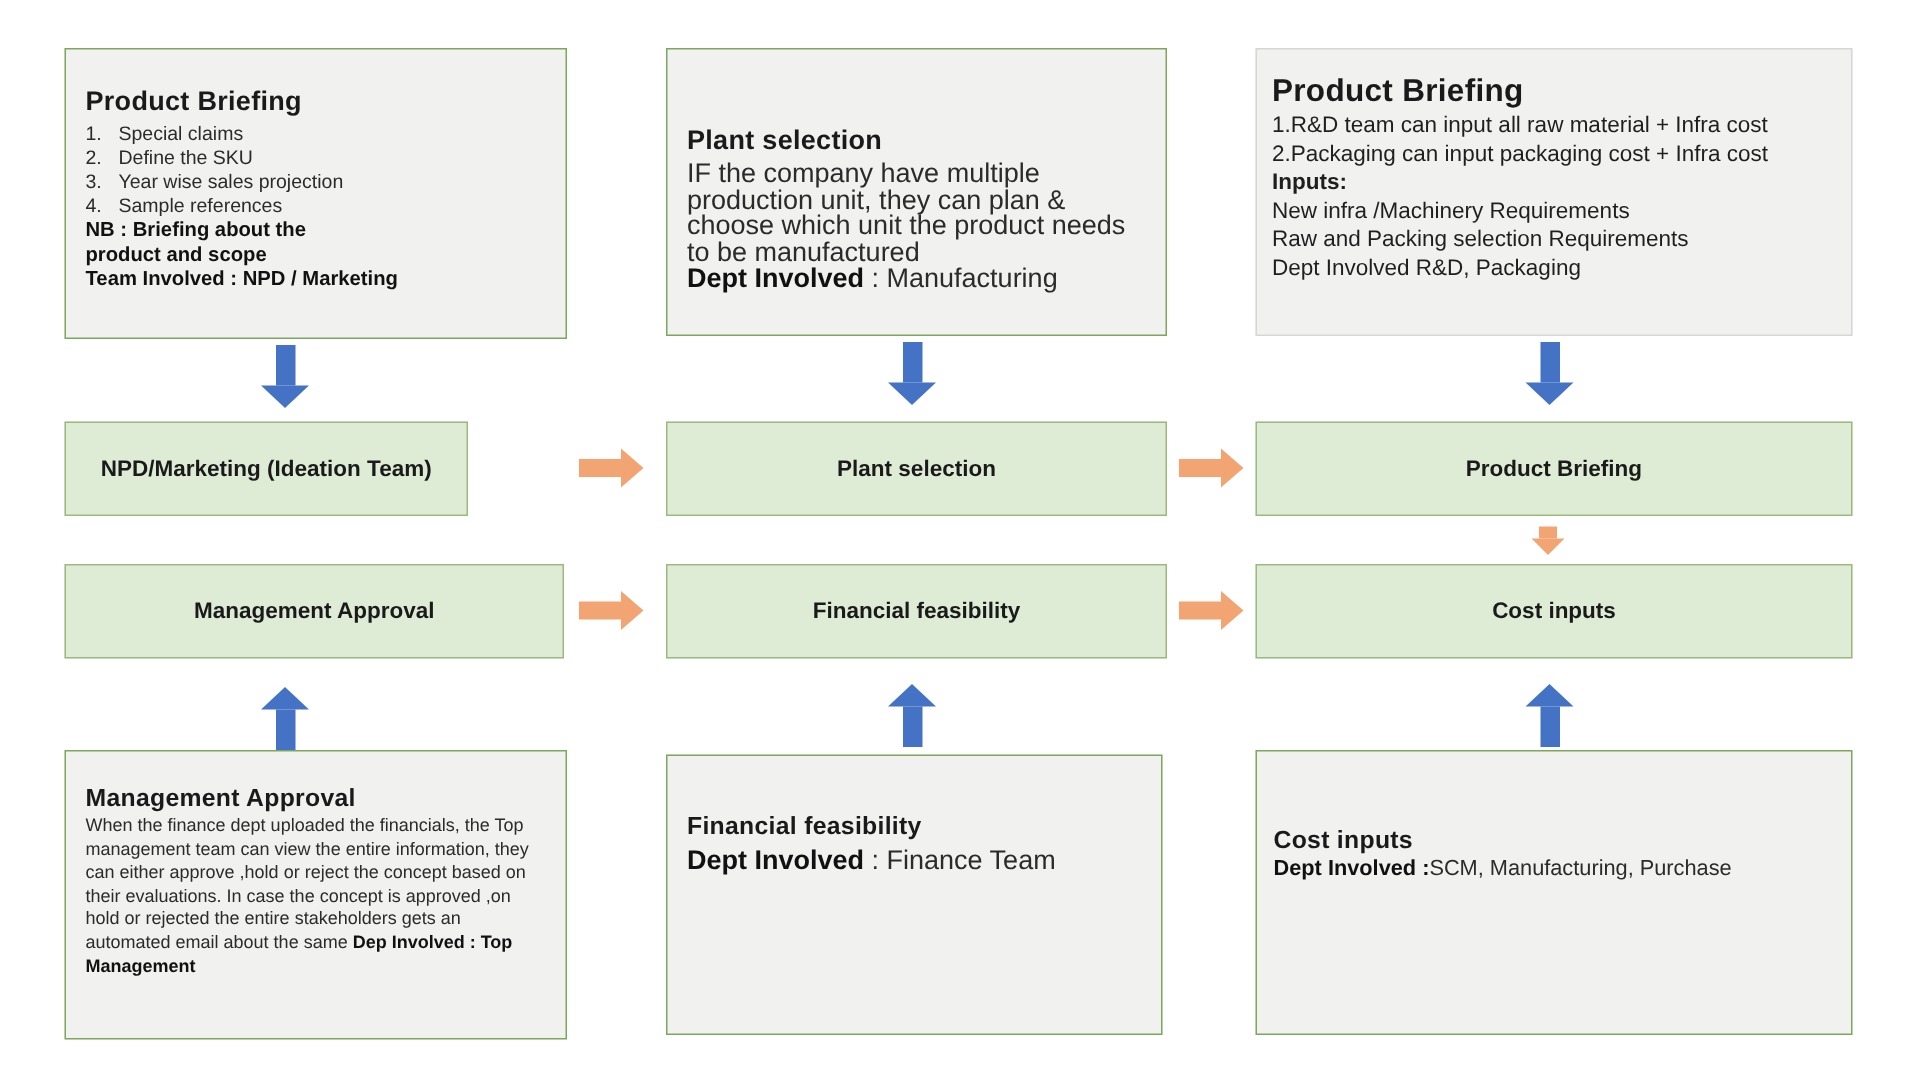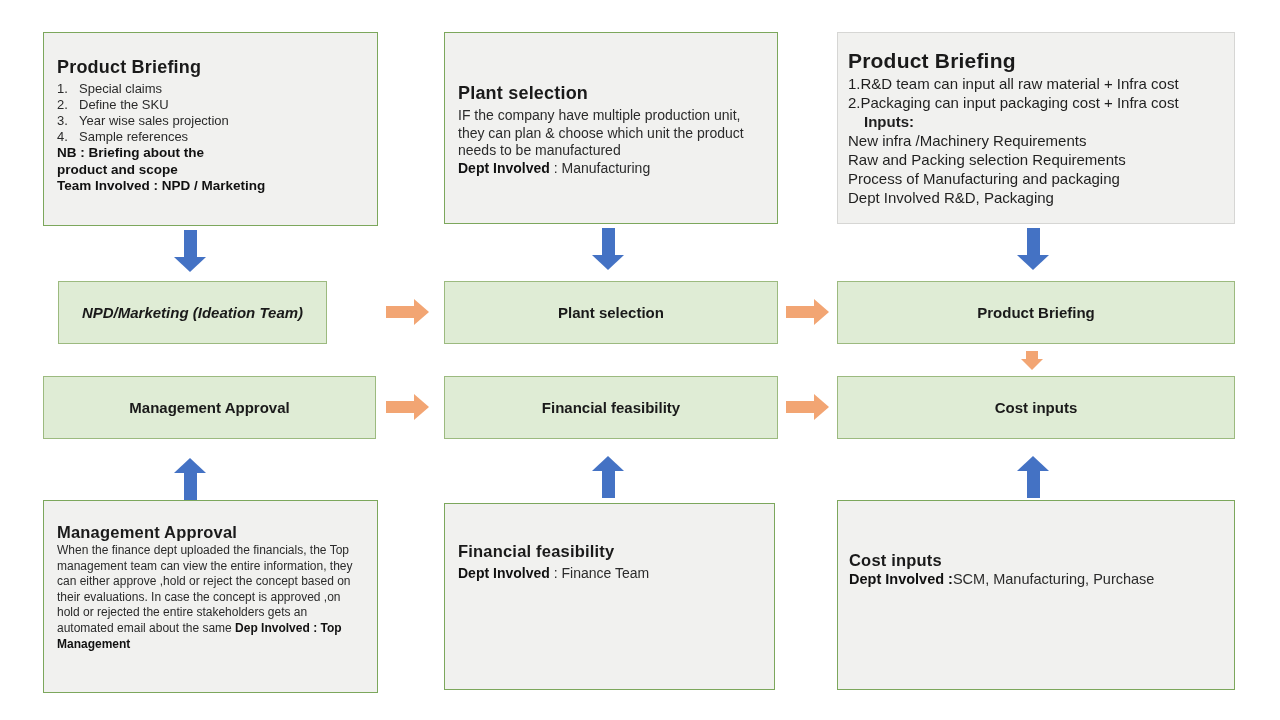--- a/index.html
+++ b/index.html
@@ -17,21 +17,21 @@
   body{font-family:"Liberation Sans",sans-serif;color:var(--ink);}
   .canvas{position:relative;width:1280px;height:720px;background:#ffffff;}
 
   
   .note{position:absolute;background:var(--note-fill);border:1px solid var(--note-border);}
   .note.light-border{border-color:var(--note-border-light);}
   .note .pad{position:absolute;left:13px;right:10px;top:0;}
   .note-title{font-weight:700;font-size:18px;letter-spacing:.2px;margin-bottom:3px;}
   .note-title.big{font-size:21px;margin-bottom:1px;}
   .small-txt{font-size:12px;line-height:16px;color:#2b2b2b;}
-  .mid-txt{font-size:14px;line-height:17.5px;color:#2b2b2b;}
+  .mid-txt{font-size:18px;line-height:17.5px;color:#2b2b2b;}
   .tr-txt{font-size:15px;line-height:19px;color:#1f1f1f;}
   b{font-weight:700;color:#111;}
   .ol-row{display:flex;font-size:13px;line-height:16px;color:#2b2b2b;}
   .ol-num{width:22px;flex:0 0 22px;}
   .nb{font-weight:700;font-size:13.5px;line-height:16.5px;color:#111;}
 
   
   .flow{position:absolute;background:var(--flow-fill);border:1.5px solid var(--flow-border);
         display:flex;align-items:center;justify-content:center;}
   .flow-label{font-weight:700;font-size:15px;text-align:center;}
@@ -86,42 +86,41 @@
       <div class="mid-txt">IF the company have  multiple  production unit, they can plan &amp; choose which unit the product needs to be manufactured</div>
       <div class="mid-txt"><b>Dept Involved</b><span> : Manufacturing</span></div>
     </div>
   </div>
 
   <div class="note light-border" style="left:837px;top:32px;width:398px;height:192px;">
     <div class="pad" style="top:16px;left:10px;right:6px;">
       <div class="note-title big">Product Briefing</div>
       <div class="tr-txt">1.R&amp;D team can input all raw material + Infra cost</div>
       <div class="tr-txt">2.Packaging can input packaging cost + Infra cost</div>
-      <div class="tr-txt" style="font-weight:700;margin-left:16px;">Inputs:</div>
+      <div class="tr-txt" style="font-weight:700;">Inputs:</div>
       <div class="tr-txt">New infra /Machinery  Requirements</div>
       <div class="tr-txt">Raw and Packing selection Requirements</div>
-      <div class="tr-txt">Process of Manufacturing and packaging</div>
       <div class="tr-txt">Dept Involved R&amp;D, Packaging</div>
     </div>
   </div>
 
   <div class="arrow-v" style="left:174px;top:230px;">
     <div class="shaft"></div>
     <div class="head-down"></div>
   </div>
   <div class="arrow-v" style="left:592px;top:228px;">
     <div class="shaft"></div>
     <div class="head-down"></div>
   </div>
   <div class="arrow-v" style="left:1017px;top:228px;">
     <div class="shaft"></div>
     <div class="head-down"></div>
   </div>
 
-  <div class="flow" style="left:58px;top:281px;width:269px;height:63px;font-style:italic;">
+  <div class="flow" style="left:43px;top:281px;width:269px;height:63px;">
     <div class="flow-label">NPD/Marketing (Ideation Team)</div>
   </div>
   <div class="arrow-h" style="left:386px;top:299px;">
     <div class="shaft"></div>
     <div class="head-right"></div>
   </div>
   <div class="flow" style="left:444px;top:281px;width:334px;height:63px;">
     <div class="flow-label">Plant selection</div>
   </div>
   <div class="arrow-h" style="left:786px;top:299px;">

